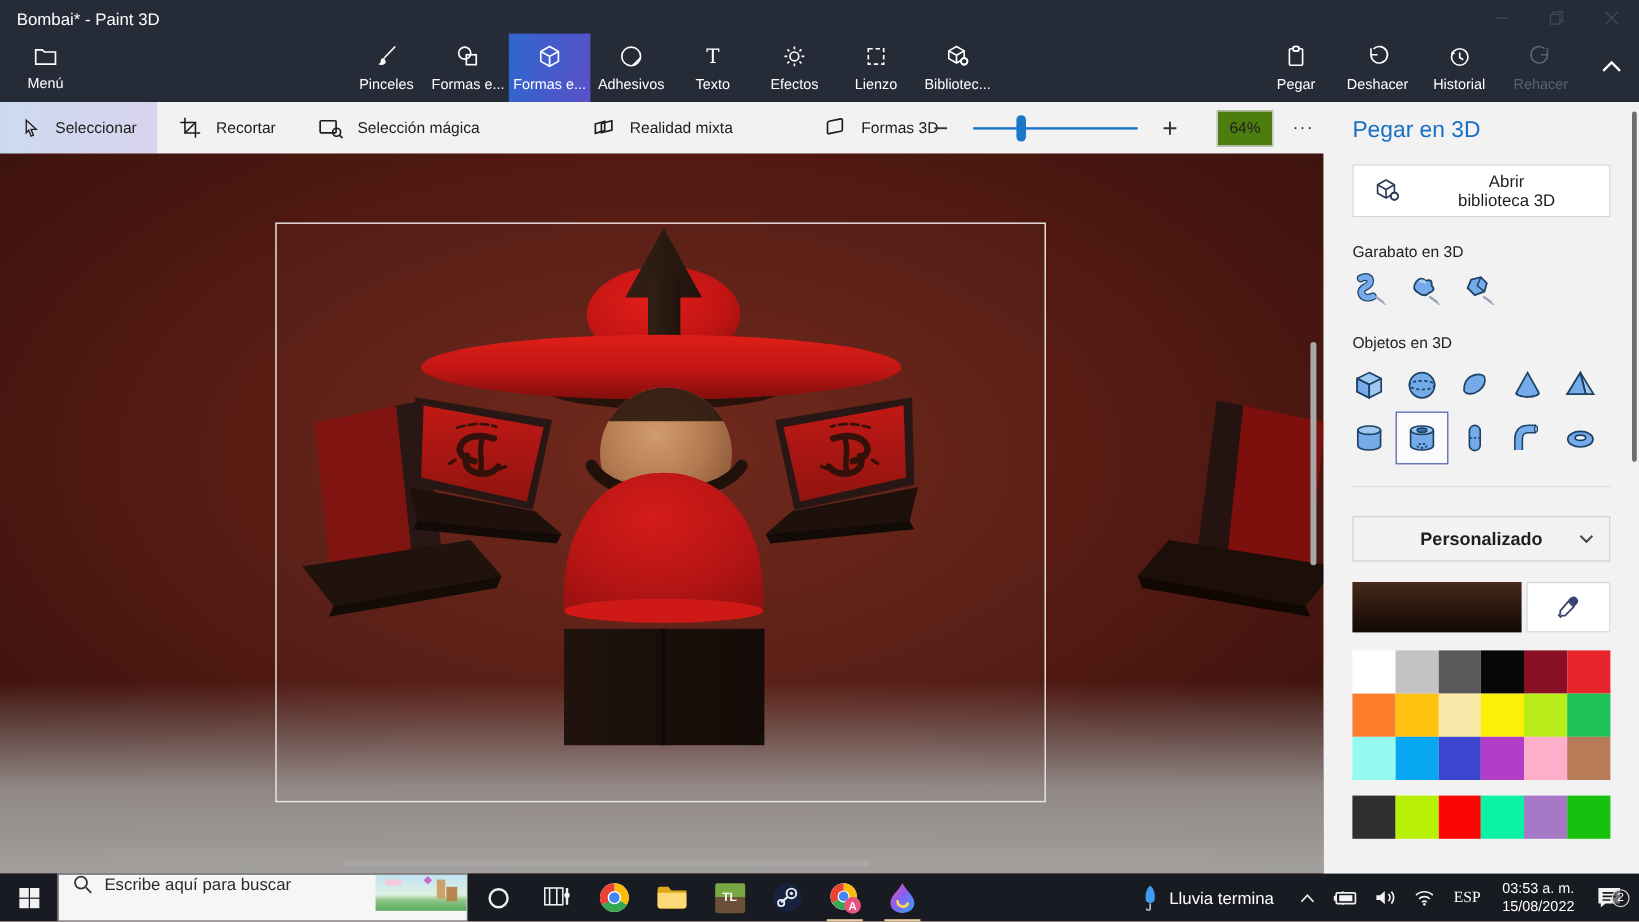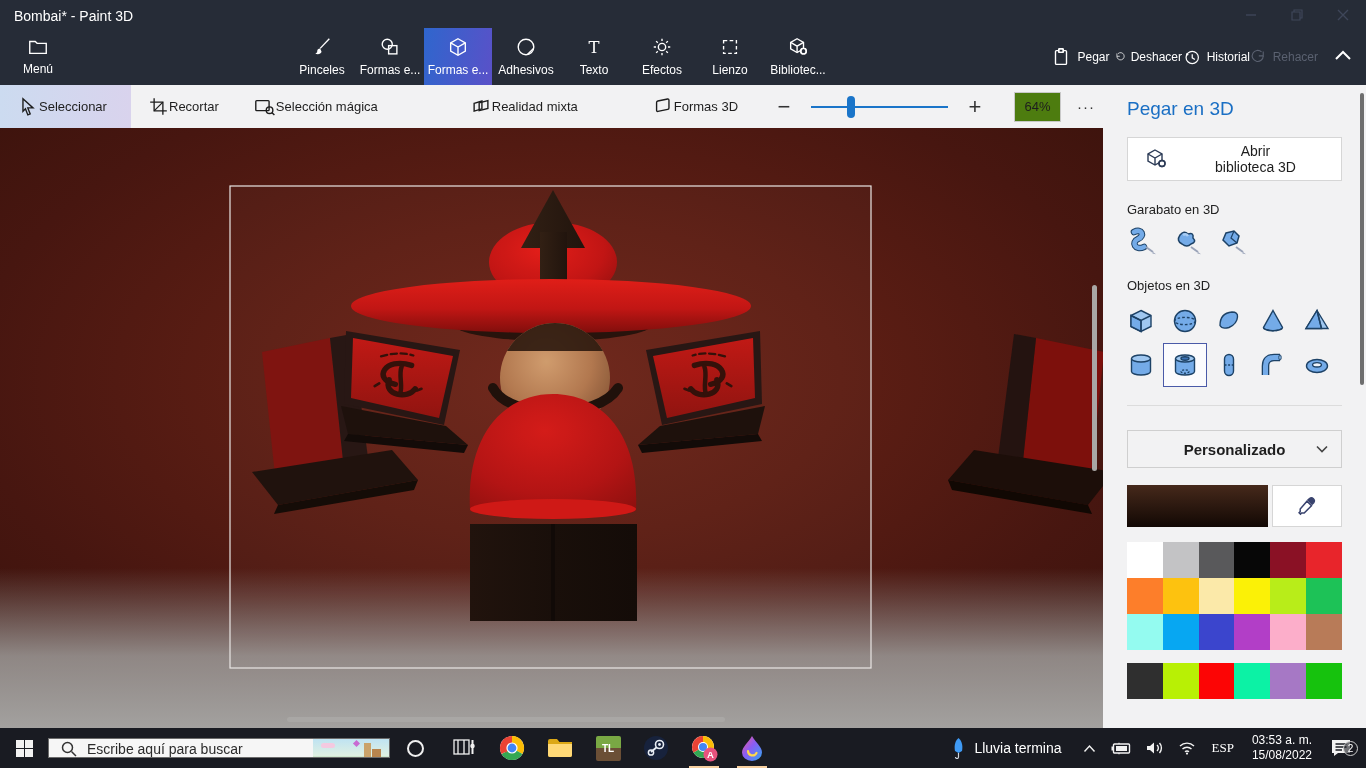--- a/index.html
+++ b/index.html
@@ -11,28 +11,28 @@
   .win-title { position:absolute; left:14px; top:8px; font-size:14px; color:#fff; }
   .win-controls { position:absolute; right:0; top:0; display:flex; }
   .win-btn { width:46px; height:30px; display:flex; align-items:center; justify-content:center; }
   .win-btn svg { stroke:#3e4659; }
   .menu-btn { position:absolute; left:12px; top:30px; width:52px; height:52px; display:flex; flex-direction:column; align-items:center; justify-content:center; gap:4px; }
   .tabs { position:absolute; left:288px; top:28px; display:flex; height:57px; }
   .tab { width:68px; display:flex; flex-direction:column; align-items:center; justify-content:center; gap:5px; cursor:default; }
   .tab.selected { background:linear-gradient(100deg,#2f66cd,#5a51c8); }
   .ribbon-label { font-size:12px; color:#fff; white-space:nowrap; }
   .actions { position:absolute; left:1046px; top:28px; display:flex; height:57px; }
-  .action { width:68px; display:flex; flex-direction:row; align-items:center; justify-content:center; gap:5px; }
+  .action { width:68px; display:flex; flex-direction:column; align-items:center; justify-content:center; gap:5px; }
   .action.disabled .ribbon-label { color:#5a6170; }
   .chevron-collapse { position:absolute; left:1326px; top:40px; width:34px; height:30px; display:flex; align-items:center; justify-content:center; }
   .ric { stroke:#fff; fill:none; stroke-width:1.5; }
 
   
   .toolbar2 { position:absolute; left:0; top:85px; width:1103px; height:43px; background:#f2f2f3; display:flex; align-items:center; color:#1e1e1e; }
-  .t2-item { display:flex; align-items:center; height:43px; padding:0 17px; font-size:13px; white-space:nowrap; }
+  .t2-item { display:flex; align-items:center; gap:11px; height:43px; padding:0 17px; font-size:13px; white-space:nowrap; }
   .t2-item.active { background:linear-gradient(90deg,#ccdbf0,#d9d3ed); width:131px; }
   .t2-icon { stroke:#1c1c1c; fill:none; stroke-width:1.5; }
   .zoom-cluster { position:absolute; right:8px; top:0; height:43px; display:flex; align-items:center; gap:14px; }
   .zoom-btn { font-size:22px; color:#333; width:26px; text-align:center; font-weight:300; }
   .slider { position:relative; width:137px; height:22px; }
   .slider-track { position:absolute; left:0; right:0; top:10px; height:2px; background:#1b75c9; }
   .slider-thumb { position:absolute; left:36px; top:0; width:8px; height:22px; border-radius:4px; background:#1b75c9; }
   .zoom-value { width:47px; height:30px; border:1px solid #c9c9c9; display:flex; align-items:center; justify-content:center; font-size:13px; color:#1e1e1e; background:#4d7c0f; margin-left:12px; }
   .zoom-more { font-size:15px; color:#333; letter-spacing:1px; margin-left:2px; }
 
@@ -60,21 +60,21 @@
   .cur-color { width:141px; height:42px; background:linear-gradient(#46291b,#120804); }
   .dropper-btn { width:70px; height:42px; background:#fff; border:1px solid #d6d6d6; display:flex; align-items:center; justify-content:center; }
   .palette { display:grid; grid-template-columns:repeat(6,35.8px); grid-auto-rows:36px; margin-top:15px; }
   .custom-colors { display:grid; grid-template-columns:repeat(6,35.8px); grid-auto-rows:36px; margin-top:13px; }
   .swatch { width:100%; height:100%; }
   .panel-scroll { position:absolute; right:2px; top:8px; width:4px; height:292px; background:#6e6e6e; border-radius:2px; }
 
   
   .taskbar { position:absolute; left:0; top:728px; width:1366px; height:40px; background:#191b22; display:flex; align-items:center; color:#fff; }
   .tb-start { width:48px; height:40px; display:flex; align-items:center; justify-content:center; }
-  .searchbox { width:342px; height:20px; background:#f6f6f6; border:1px solid #6b6b6b; display:flex; align-items:flex-end; color:#333; position:relative; overflow:hidden; }
+  .searchbox { width:342px; height:40px; background:#f6f6f6; border:1px solid #6b6b6b; display:flex; align-items:flex-start; color:#333; position:relative; overflow:hidden; }
   .searchbox .mag { margin:0 10px 0 12px; }
   .search-text { font-size:14px; color:#2b2b2b; white-space:nowrap; }
   .search-img { position:absolute; right:0; top:0; width:76px; height:30px;
      background: linear-gradient(180deg,#bfe3f2 0%,#dff0e2 55%,#8fc88a 70%,#5aa65c 100%); }
   .search-img .tower { position:absolute; right:18px; top:4px; width:7px; height:16px; background:#caa36a; }
   .search-img .tower2 { position:absolute; right:8px; top:10px; width:9px; height:12px; background:#b8854e; }
   .search-img .cloud { position:absolute; left:8px; top:4px; width:14px; height:5px; border-radius:4px; background:#f4c9e0; }
   .search-img .star { position:absolute; right:30px; top:2px; width:5px; height:5px; background:#c86ad2; transform:rotate(45deg); }
   .cortana { width:50px; display:flex; align-items:center; justify-content:center; }
   .cortana .ring { width:17px; height:17px; border:2px solid #f0f0f0; border-radius:50%; }

